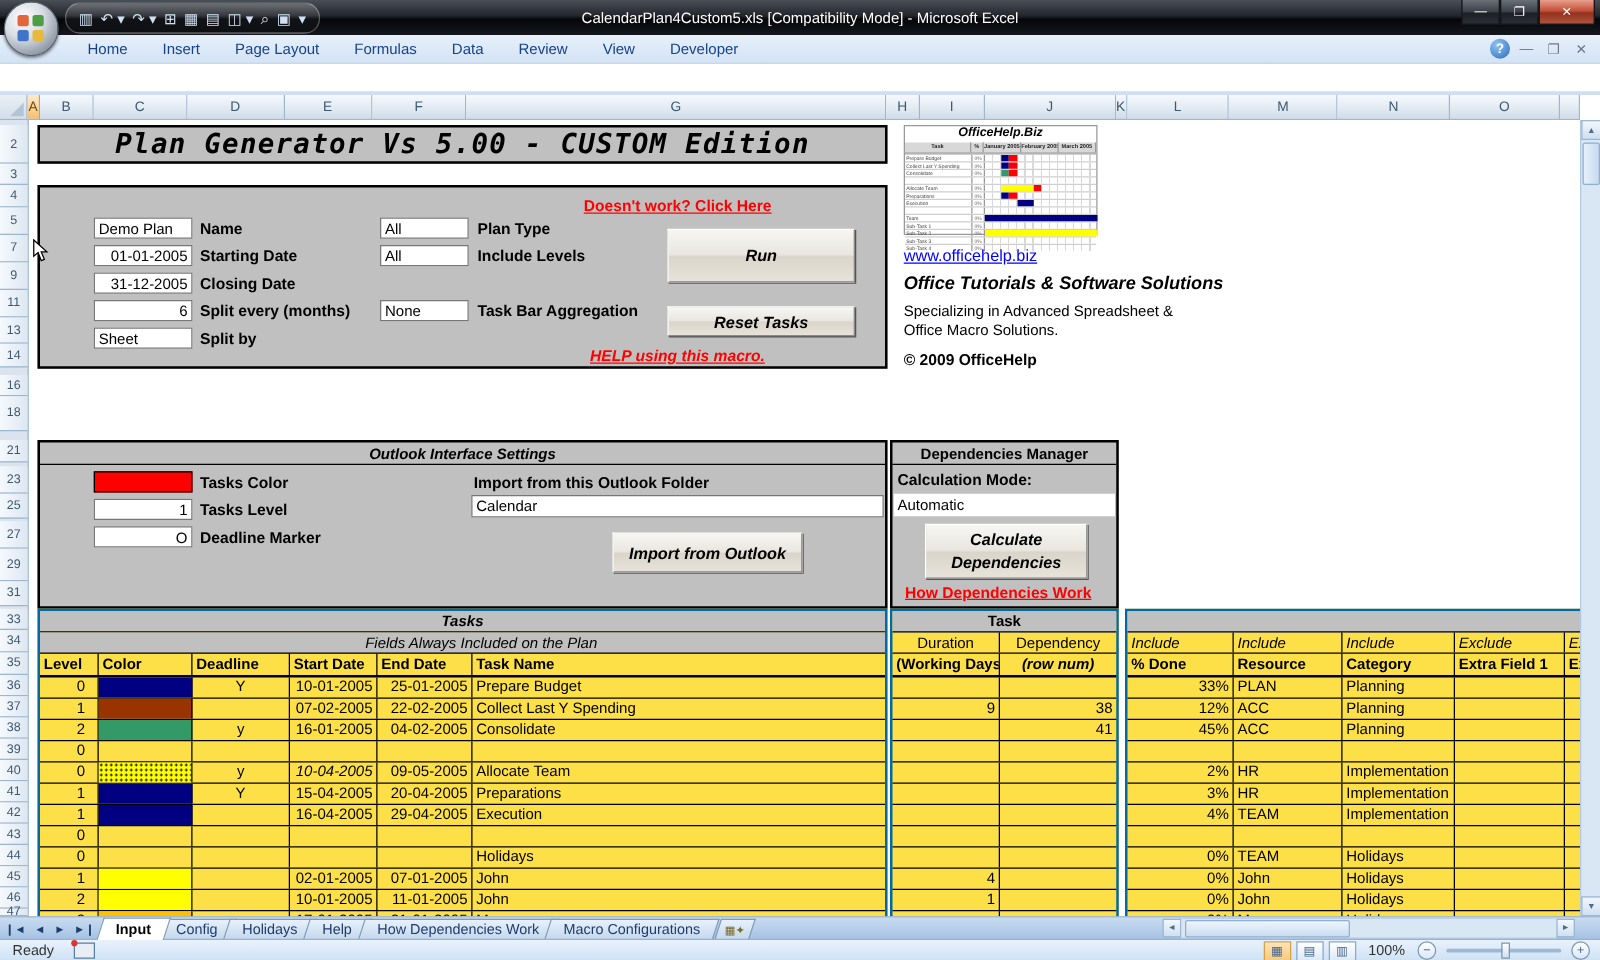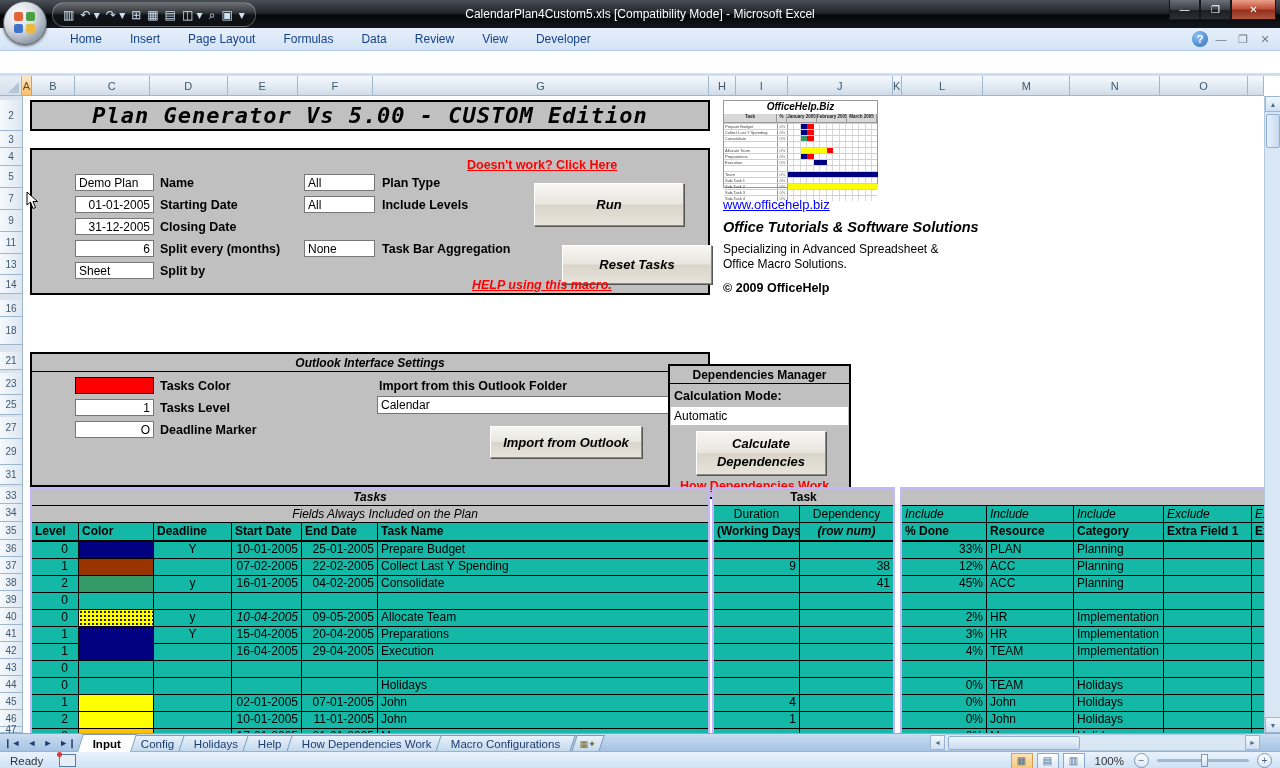--- a/index.html
+++ b/index.html
@@ -90,21 +90,21 @@
     font-weight:bold;font-style:italic;font-size:13px;
     display:flex;align-items:center;justify-content:center;text-align:center;cursor:default;}
   .rlnk{position:absolute;color:#f00;font-weight:bold;text-decoration:underline;font-size:12.5px;white-space:nowrap;cursor:pointer;}
   .blnk{position:absolute;color:#00f;font-weight:bold;text-decoration:underline;font-size:12.5px;white-space:nowrap;cursor:pointer;}
 
   #banner{left:30px;top:4px;width:680px;height:31px;
     font-family:"DejaVu Sans Mono",monospace;font-weight:bold;font-style:italic;
     font-size:22px;letter-spacing:1px;display:flex;align-items:center;justify-content:center;white-space:nowrap;}
 
   
-  .dtable{position:absolute;border:2px solid #c4b5fd;box-sizing:border-box;background:#14b8a6;}
+  .dtable{position:absolute;border:2px solid #0369a1;box-sizing:border-box;background:#fde047;}
   .trow{display:flex;box-sizing:border-box;border-bottom:1px solid #000;}
   .tcell{box-sizing:border-box;border-right:1px solid #000;font-size:12px;line-height:15px;
     padding:0 3px;overflow:hidden;white-space:nowrap;}
   .tcell:last-child{border-right:none;}
   .gray{background:#c0c0c0;}
   .ctr{text-align:center;}.rgt{text-align:right;}.bld{font-weight:bold;}
 
   
   #gantt{left:723px;top:4px;width:155px;height:88px;background:#fff;border:1px solid #999;box-sizing:border-box;}
   #gantt-title{font-size:10px;font-weight:bold;font-style:italic;text-align:center;height:13px;}
@@ -288,40 +288,40 @@
       <div class="blabel" style="left:128px;top:114px;">Split by</div>
 
       <div class="winput" style="left:272px;top:24px;width:71px;height:17px;">All</div>
       <div class="blabel" style="left:350px;top:26px;">Plan Type</div>
       <div class="winput" style="left:272px;top:46px;width:71px;height:17px;">All</div>
       <div class="blabel" style="left:350px;top:48px;">Include Levels</div>
       <div class="winput" style="left:272px;top:90px;width:71px;height:17px;">None</div>
       <div class="blabel" style="left:350px;top:92px;">Task Bar Aggregation</div>
 
       <div class="btn3d" style="left:502px;top:33px;width:150px;height:43px;">Run</div>
-      <div class="btn3d" style="left:530px;top:95px;width:150px;height:39px;">Reset Tasks</div>
+      <div class="btn3d" style="left:502px;top:95px;width:150px;height:24px;">Reset Tasks</div>
 
       <div class="rlnk it" style="left:440px;top:128px;">HELP using this macro.</div>
     </div>
 
 
     <div class="graybox" style="left:30px;top:256px;width:680px;height:135px;">
       <div class="gheader it" style="height:17px;">Outlook Interface Settings</div>
       <div class="winput" id="taskscolor" style="left: 43px; top: 23px; width: 79px; height: 17px; border: 1px solid rgb(0, 0, 0); background: rgb(255, 0, 0);"></div>
       <div class="blabel" style="left:128px;top:25px;">Tasks Color</div>
       <div class="blabel" style="left:347px;top:25px;">Import from this Outlook Folder</div>
       <div class="winput r" style="left:43px;top:45px;width:79px;height:17px;">1</div>
       <div class="blabel" style="left:128px;top:47px;">Tasks Level</div>
       <div class="winput" style="left:345px;top:42px;width:330px;height:18px;">Calendar</div>
       <div class="winput r" style="left:43px;top:67px;width:79px;height:17px;">O</div>
       <div class="blabel" style="left:128px;top:69px;">Deadline Marker</div>
       <div class="btn3d" style="left:458px;top:72px;width:152px;height:32px;">Import from Outlook</div>
     </div>
 
-    <div class="graybox" style="left:668px;top:256px;width:183px;height:135px;margin-top:12px;">
+    <div class="graybox" style="left:712px;top:256px;width:183px;height:135px;">
       <div class="gheader" style="height:17px;">Dependencies Manager</div>
       <div class="blabel" style="left:4px;top:23px;">Calculation Mode:</div>
       <div class="winput" style="left:1px;top:41px;width:177px;height:18px;border:none;">Automatic</div>
       <div class="btn3d" style="left:26px;top:65px;width:130px;height:44px;line-height:1.4;">Calculate Dependencies</div>
       <div class="rlnk" style="left:10px;top:113px;">How Dependencies Work</div>
     </div>
 
     <div class="dtable" style="left:30px;top:391px;width:680px;">
       <div class="trow gray" style="height:17px;">
           <div class="tcell bld it ctr" style="width:676px;line-height:16px;">Tasks</div>

